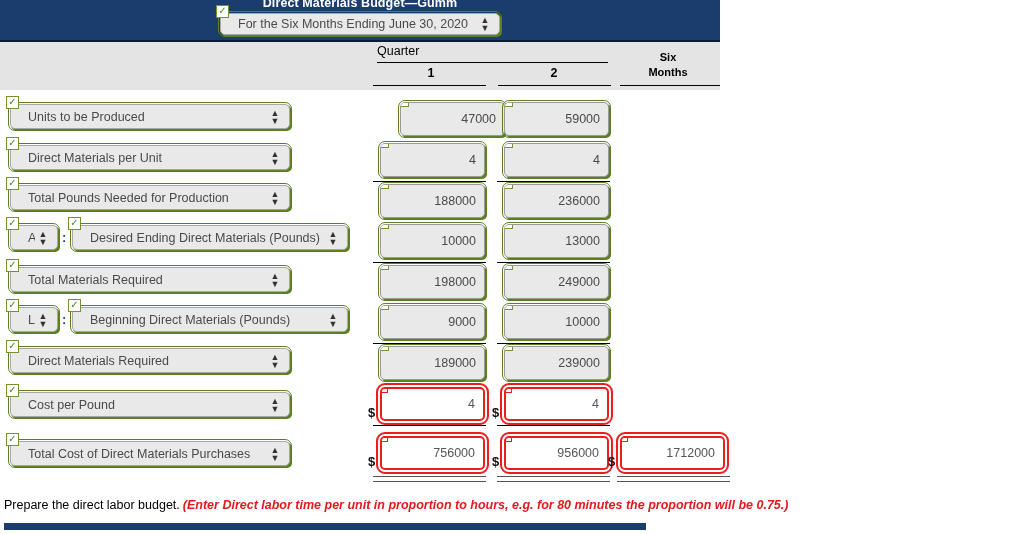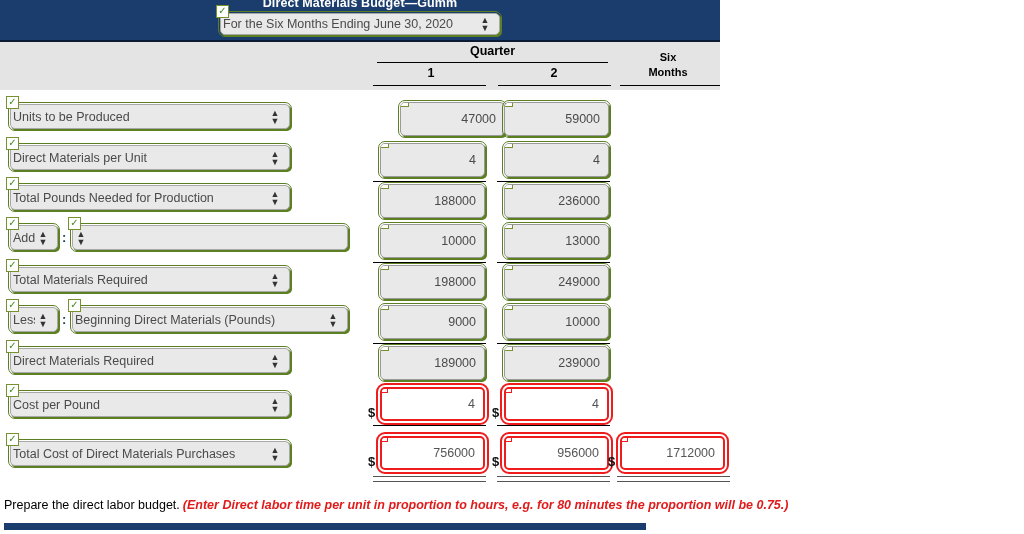--- a/index.html
+++ b/index.html
@@ -46,23 +46,22 @@
     position: absolute;
     left: 0; top: 42px;
     width: 720px;
     height: 48px;
     background: #e4e4e4;
   }
   .hdr-quarter {
     position: absolute;
     left: 377px; top: 44px;
     width: 231px;
-    text-align: center;
-    font-size: 12.5px;
-    font-weight: bold;
+    font-size: 12.5px;
+    font-weight: normal;
     color: #000;
   }
   .rule-quarter {
     position: absolute;
     left: 377px; top: 62px;
     width: 231px;
     border-top: 1.5px solid #000;
   }
   .hdr-q1 {
     position: absolute;
@@ -120,21 +119,21 @@
     border-radius: 5px;
     box-shadow: 2px 2px 0 0 #5b7f21, 1px 1px 0 0 #5b7f21;
     outline: 1.5px solid #5b7f21;
     outline-offset: 1px;
     font-size: 12.5px;
     color: #4a4a4a;
     display: flex;
     align-items: center;
   }
   .fld .txt {
-    padding-left: 2px;
+    padding-left: 17px;
     white-space: nowrap;
     overflow: hidden;
     flex: 1;
   }
   .fld .spin {
     width: 16px;
     margin-right: 6px;
     text-align: center;
     font-size: 9px;
     line-height: 8px;
@@ -328,20 +327,21 @@
       <span class="badge-ok">✓</span>
       <span class="txt">Add</span>
       <span class="spin">
         <i>▲</i>
         <i>▼</i>
       </span>
     </div>
     <div class="colon" style="left: 62px; top: 230px;">:</div>
     <div class="fld" style="left: 72px; top: 225px; width: 276px; height: 25px;">
       <span class="badge-ok">✓</span>
+      <span class="txt">Desired Ending Direct Materials (Pounds)</span>
       <span class="spin">
         <i>▲</i>
         <i>▼</i>
       </span>
     </div>
     <div class="num" style="left: 380px; top: 224px;">10000<span class="badge-ok">✓</span></div>
     <div class="num" style="left: 504px; top: 224px;">13000<span class="badge-ok">✓</span></div>
     <div class="subrule" style="left: 373px; top: 262px;"></div>
     <div class="subrule" style="left: 497px; top: 262px;"></div>
     <div class="fld" style="left: 10px; top: 267px; width: 280px; height: 25px;">

